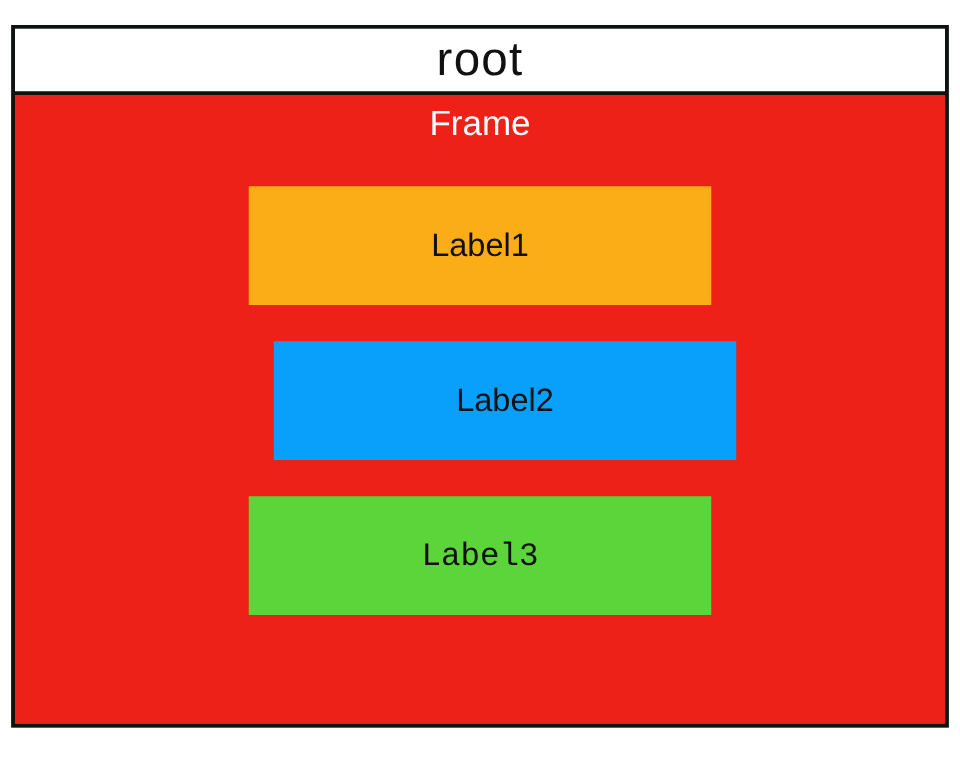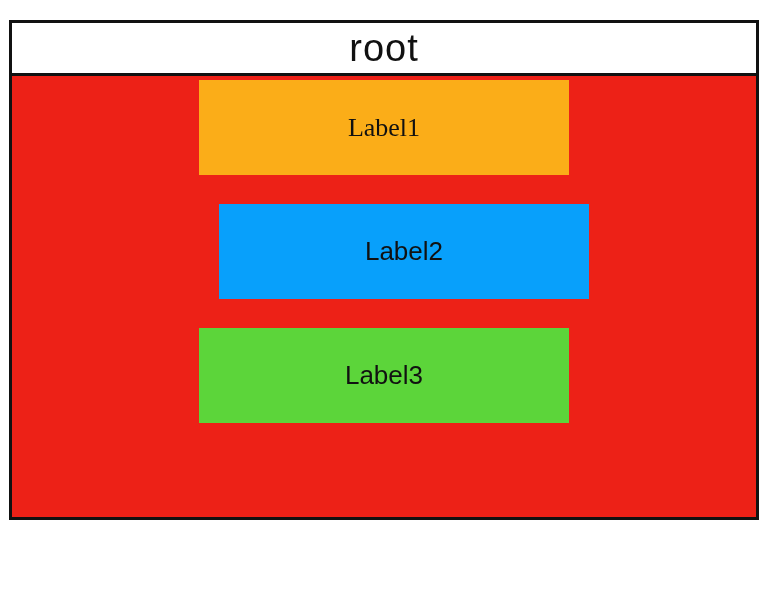--- a/index.html
+++ b/index.html
@@ -12,21 +12,21 @@
     background: #ffffff;
     font-family: "Liberation Sans", sans-serif;
     position: relative;
     overflow: hidden;
   }
   .window {
     position: absolute;
     left: 9px;
     top: 20px;
     width: 750px;
-    height: 500px;
+    height: 562px;
     box-sizing: border-box;
     border: 3px solid #111111;
     background: #15803d;
     display: flex;
     flex-direction: column;
     text-align: center;
   }
   .titlebar {
     height: 53px;
     box-sizing: border-box;
@@ -71,17 +71,18 @@
   }
 </style>
 </head>
 <body>
 
 <div class="window">
   <div class="titlebar">
     <span class="title-text">root</span>
   </div>
   <div class="frame" style="background: rgb(237, 33, 23);">
-    <div class="label-box" style="background: rgb(251, 173, 24); color: rgb(17, 17, 17); font-family: Liberation Serif, serif;">Label1</div>
+    <div class="frame-title" style="color: rgb(255, 255, 255);">Frame</div>
+    <div class="label-box" style="background: rgb(251, 173, 24); color: rgb(17, 17, 17);">Label1</div>
     <div class="label-box" style="background: rgb(8, 160, 251); color: rgb(17, 17, 17); margin-left: 40px;">Label2</div>
-    <div class="label-box" style="background: rgb(92, 213, 58); color: rgb(17, 17, 17);">Label3</div>
+    <div class="label-box" style="background: rgb(92, 213, 58); color: rgb(17, 17, 17); font-family: Liberation Mono, monospace;">Label3</div>
   </div>
 </div>
 
 </body></html>

